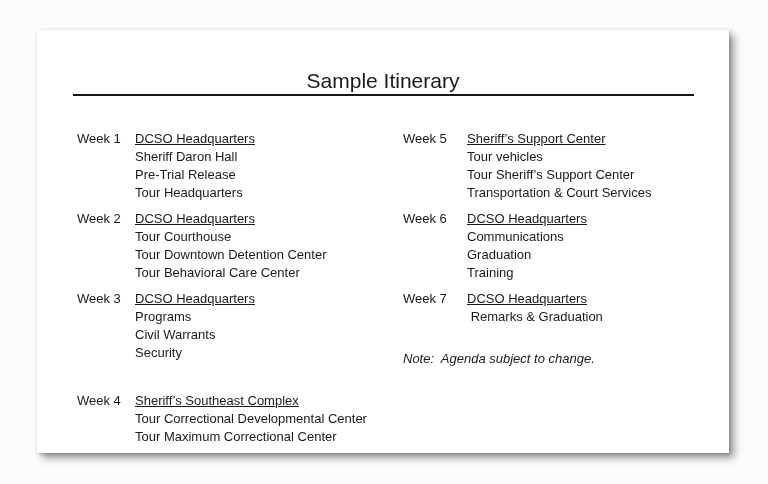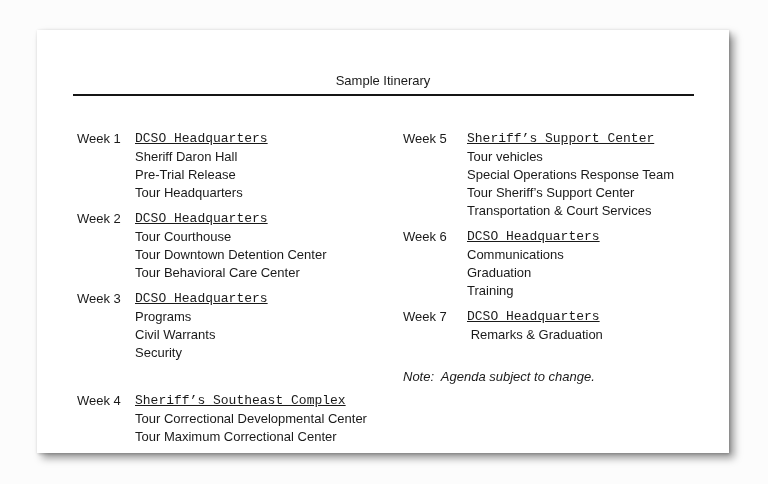--- a/index.html
+++ b/index.html
@@ -16,21 +16,21 @@
     left: 37px;
     top: 30px;
     width: 692px;
     height: 423px;
     background: #ffffff;
     box-shadow: 5px 5px 8px rgba(0,0,0,0.40), 1px 1px 3px rgba(0,0,0,0.22);
   }
   .title {
     margin-top: 41px;
     text-align: center;
-    font-size: 13px;
+    font-size: 21px;
     line-height: 20px;
     color: #1a1a1a;
   }
   .rule {
     height: 0;
     border-bottom: 2px solid #151515;
     margin: 3px 35px 0 36px;
   }
   .content {
     display: flex;
@@ -39,21 +39,21 @@
     line-height: 18px;
     color: #1a1a1a;
   }
   .col { display: flex; flex-direction: column; }
   .col-left  { margin-left: 40px; width: 322px; flex: none; }
   .col-right { margin-left: 4px; flex: 1; }
   .week { display: flex; margin-bottom: 8px; }
   .week-label { width: 58px; flex: none; }
   .col-right .week-label { width: 64px; }
   .gap-lg { margin-top: 22px; }
-  .loc { text-decoration: underline; font-family: Liberation Mono, monospace; }
+  .loc { text-decoration: underline; }
   .item { white-space: pre-wrap; }
   .note {
     font-style: italic;
     margin-top: 16px;
     white-space: pre-wrap;
   }
 </style>
 </head>
 <body>
 
@@ -107,21 +107,20 @@
 
     </div>
 
     <div class="col col-right">
 
       <div class="week">
         <div class="week-label">Week 5</div>
         <div class="week-body">
           <div class="loc">Sheriff’s Support Center</div>
           <div class="item">Tour vehicles</div>
-          <div class="item">Special Operations Response Team</div>
           <div class="item">Tour Sheriff’s Support Center</div>
           <div class="item">Transportation &amp; Court Services</div>
         </div>
       </div>
 
       <div class="week">
         <div class="week-label">Week 6</div>
         <div class="week-body">
           <div class="loc">DCSO Headquarters</div>
           <div class="item">Communications</div>

